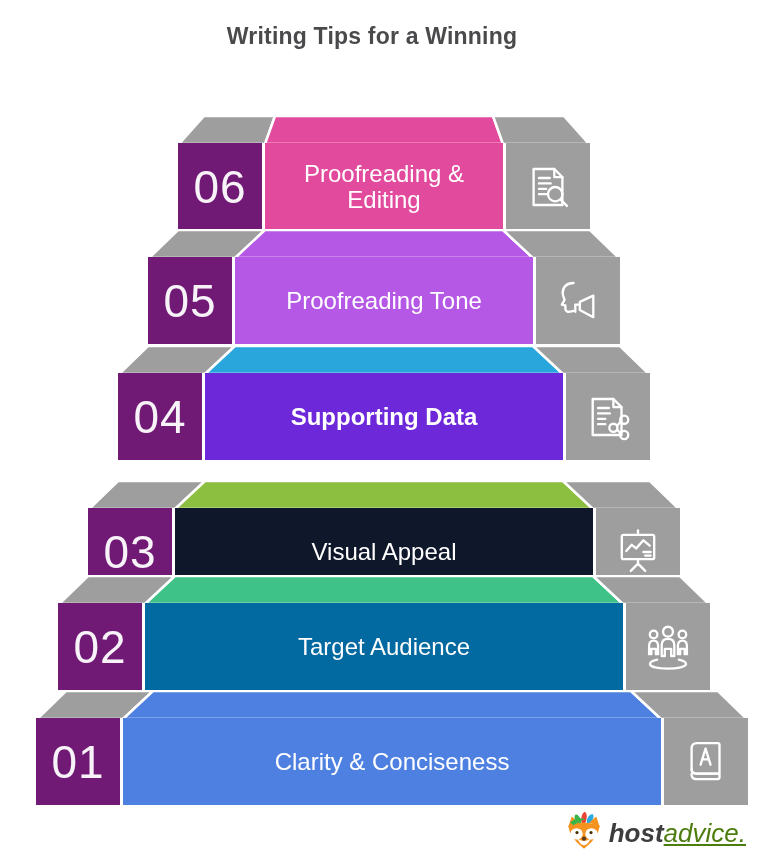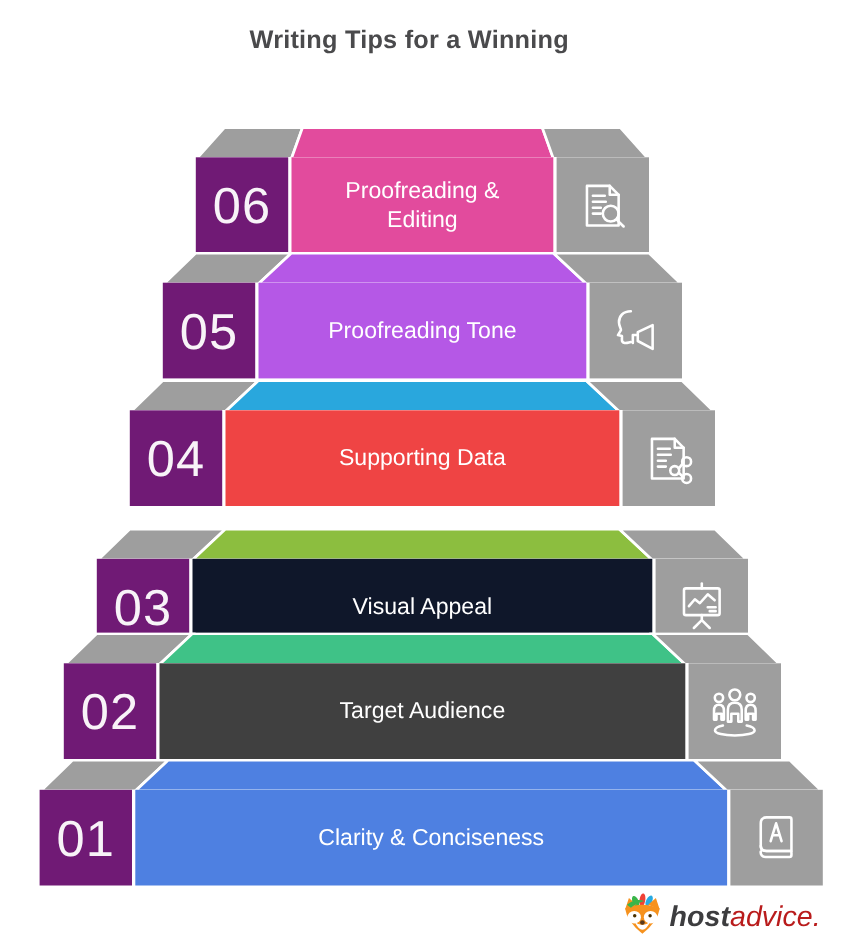--- a/index.html
+++ b/index.html
@@ -19,30 +19,30 @@
 
   .topface { position:absolute; top:0; left:0; display:block; }
   .topface polygon { stroke:#ffffff; stroke-width:2.5; }
   .gray-face { fill:#9e9e9e; }
 
   .front { position:absolute; top:28px; left:0; right:0; height:87px; display:flex; }
   .numblock { width:84px; height:87px; background:#701a75; margin-right:3px; flex:0 0 84px;
               display:flex; align-items:center; justify-content:center; }
   .numblock span { font-size:46px; font-weight:200; color:rgba(255,255,255,.95); letter-spacing:1px; }
   .bar { flex:1; display:flex; align-items:center; justify-content:center; text-align:center;
-         color:#ffffff; font-size:21px; line-height:26px; padding:0 26px; }
+         color:#ffffff; font-size:24px; line-height:26px; padding:0 26px; }
   .iconblock { width:84px; height:87px; background:#9e9e9e; margin-left:3px; flex:0 0 84px;
                display:flex; align-items:center; justify-content:center; }
   .iconblock svg { width:54px; height:54px; }
   .icon-stroke { fill:none; stroke:#ffffff; stroke-width:2.6; stroke-linecap:round; stroke-linejoin:round; }
 
   .logo { position:absolute; right:22px; top:810px; height:46px; display:flex; align-items:center; }
   .logo-text { font-size:26px; color:#3d3d3f; font-style:italic; margin-left:4px; }
   .logo-text b { font-weight:bold; }
-  .logo-text .lt-reg { font-weight:normal; color:#b91c1c; }
+  .logo-text .lt-reg { font-weight:normal; color:#4d7c0f;text-decoration:underline; }
 </style>
 </head>
 <body>
 
 <div class="stage">
 
   <div class="title">
     <div>Writing Tips for a Winning</div>
   </div>
 
@@ -101,21 +101,21 @@
   <div class="step s4">
     <svg class="topface" width="532" height="30" viewBox="0 0 532 30">
       <polygon class="gray-face" points="30,1 117,1 87,29 1,29"></polygon>
       <polygon points="117,1 415,1 445,29 87,29" fill="#29a7dd"></polygon>
       <polygon class="gray-face" points="415,1 502,1 531,29 445,29"></polygon>
     </svg>
     <div class="front">
       <div class="numblock">
         <span>04</span>
       </div>
-      <div class="bar" style="background-color: #ef4444;">
+      <div class="bar" style="background-color: #6d28d9; font-weight: bold;">
         <span>Supporting Data</span>
       </div>
       <div class="iconblock">
         <svg viewBox="0 0 60 60">
           <g class="icon-stroke">
             <path d="M13,10 H36 L45,19 V50 H13 Z"></path>
             <path d="M36,10 V19 H45"></path>
             <path d="M19,20 H31 M19,26 H32 M19,32 H27 M19,38 H27"></path>
             <circle cx="36" cy="42" r="4.5"></circle>
             <circle cx="48" cy="33" r="4.5"></circle>
@@ -157,21 +157,21 @@
   <div class="step s2">
     <svg class="topface" width="652" height="30" viewBox="0 0 652 30">
       <polygon class="gray-face" points="30,1 117,1 87,29 1,29"></polygon>
       <polygon points="117,1 535,1 565,29 87,29" fill="#3fc287"></polygon>
       <polygon class="gray-face" points="535,1 622,1 651,29 565,29"></polygon>
     </svg>
     <div class="front">
       <div class="numblock">
         <span>02</span>
       </div>
-      <div class="bar" style="background-color: #404040;">
+      <div class="bar" style="background-color: #0369a1;">
         <span>Target Audience</span>
       </div>
       <div class="iconblock">
         <svg viewBox="0 0 60 60">
           <g class="icon-stroke" stroke-width="2.3">
             <circle cx="30" cy="13" r="5.5"></circle>
             <path d="M23,40 V28 C23,23 26,21 30,21 C34,21 37,23 37,28 V40 H33.5 V32 H26.5 V40 Z"></path>
             <circle cx="14" cy="16" r="4.2"></circle>
             <path d="M9,38 V29 C9,25 11,23 14,23 C17,23 19,25 19,29 V38 H16.5 V32 H11.5 V38 Z"></path>
             <circle cx="46" cy="16" r="4.2"></circle>

